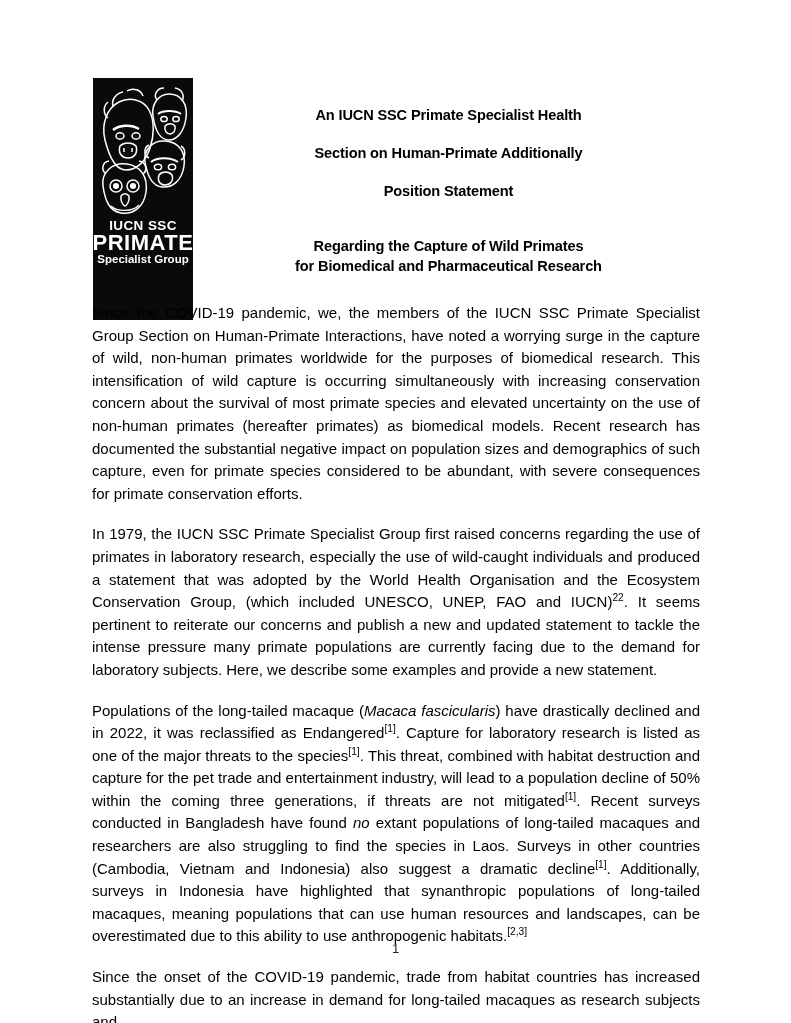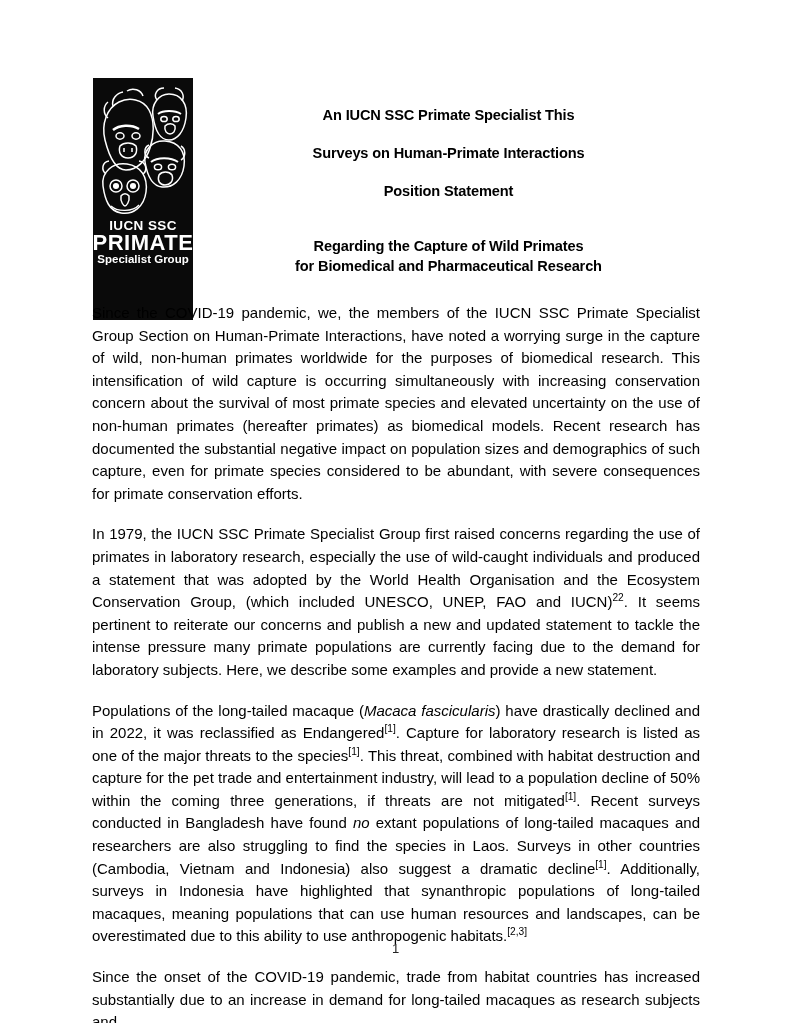--- a/index.html
+++ b/index.html
@@ -143,22 +143,22 @@
         </g>
         <g fill="#ffffff" text-anchor="middle" font-family="Liberation Sans, sans-serif">
           <text x="50" y="152" font-size="13.5" font-weight="bold" letter-spacing="0.4">IUCN SSC</text>
           <text x="50" y="172" font-size="22" font-weight="bold" letter-spacing="0.5">PRIMATE</text>
           <text x="50" y="185" font-size="11.5" font-weight="bold">Specialist Group</text>
         </g>
       </svg>
     </div>
 
     <div class="title-block">
-      <div class="title-line">An IUCN SSC Primate Specialist This</div>
-      <div class="title-line">Surveys on Human-Primate Interactions</div>
+      <div class="title-line">An IUCN SSC Primate Specialist Health</div>
+      <div class="title-line">Section on Human-Primate Additionally</div>
       <div class="title-line">Position Statement</div>
       <div class="title-line tight">Regarding the Capture of Wild Primates</div>
       <div class="title-line last">for Biomedical and Pharmaceutical Research</div>
     </div>
 
   </div>
 
   <div class="body-area">
 
 

